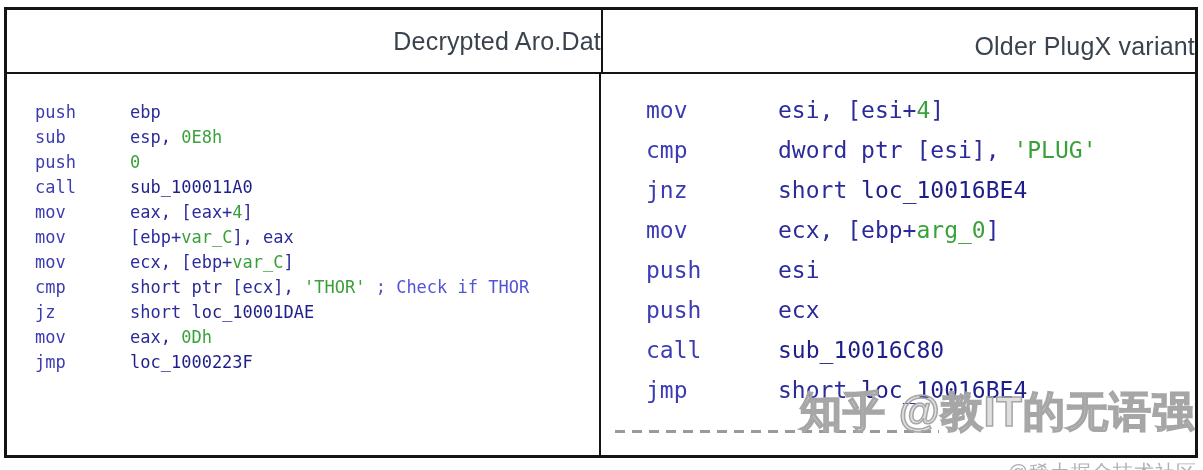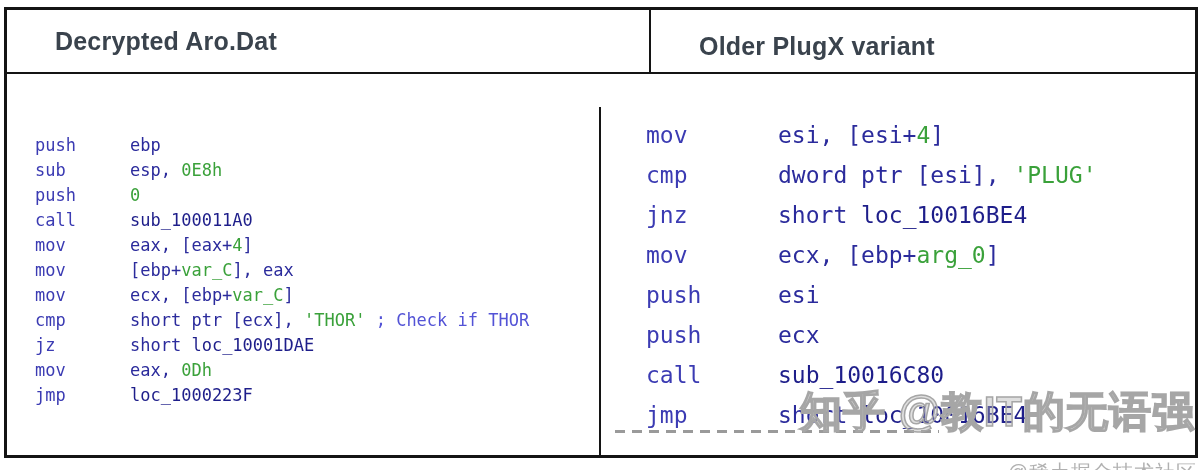--- a/index.html
+++ b/index.html
@@ -21,39 +21,38 @@
   }
   .figure{
     position:absolute;left:4px;top:7px;
     width:1188px;height:445px;
     border:3px solid var(--c-border);
     background:#fff;
     display:flex;flex-direction:column;
   }
   .head{display:flex;height:62px;border-bottom:2px solid var(--c-border);flex:0 0 auto;}
   .head .cell{
-    display:flex;align-items:center;justify-content:flex-start;
-    font-weight:bold;font-size:25px;color:var(--c-header);
+    display:flex;align-items:center;justify-content:flex-end;
+    font-weight:normal;font-size:25px;color:var(--c-header);
     letter-spacing:.2px;
-    padding-left:48px;
   }
   .cell.left{width:594px;border-right:2px solid var(--c-border);}
   .cell.right{flex:1;margin-top:10px;}
   .bodyrow{display:flex;flex:1;min-height:0;}
-  .code{font-family:"DejaVu Sans Mono","Liberation Mono",monospace;margin-top:33px;}
+  .code{font-family:"DejaVu Sans Mono","Liberation Mono",monospace;}
   .code .line{white-space:pre;}
   .code.left{
     width:594px;border-right:2px solid var(--c-border);
     padding:26px 0 0 28px;box-sizing:border-box;
     font-size:17px;line-height:25px;
   }
   .code.left .mn{display:inline-block;width:95px;}
   .code.right{
     flex:1;position:relative;
-    padding:8px 0 0 45px;box-sizing:border-box;
+    padding:16px 0 0 45px;box-sizing:border-box;
     font-size:23px;line-height:40px;
   }
   .code.right .mn{display:inline-block;width:132px;}
   .mn{color:var(--c-mn);}
   .tk-base{color:var(--c-base);}
   .tk-num{color:var(--c-num);}
   .tk-name{color:var(--c-name);}
   .tk-comment{color:var(--c-comment);}
   .dashes{
     position:absolute;left:14px;bottom:22px;

